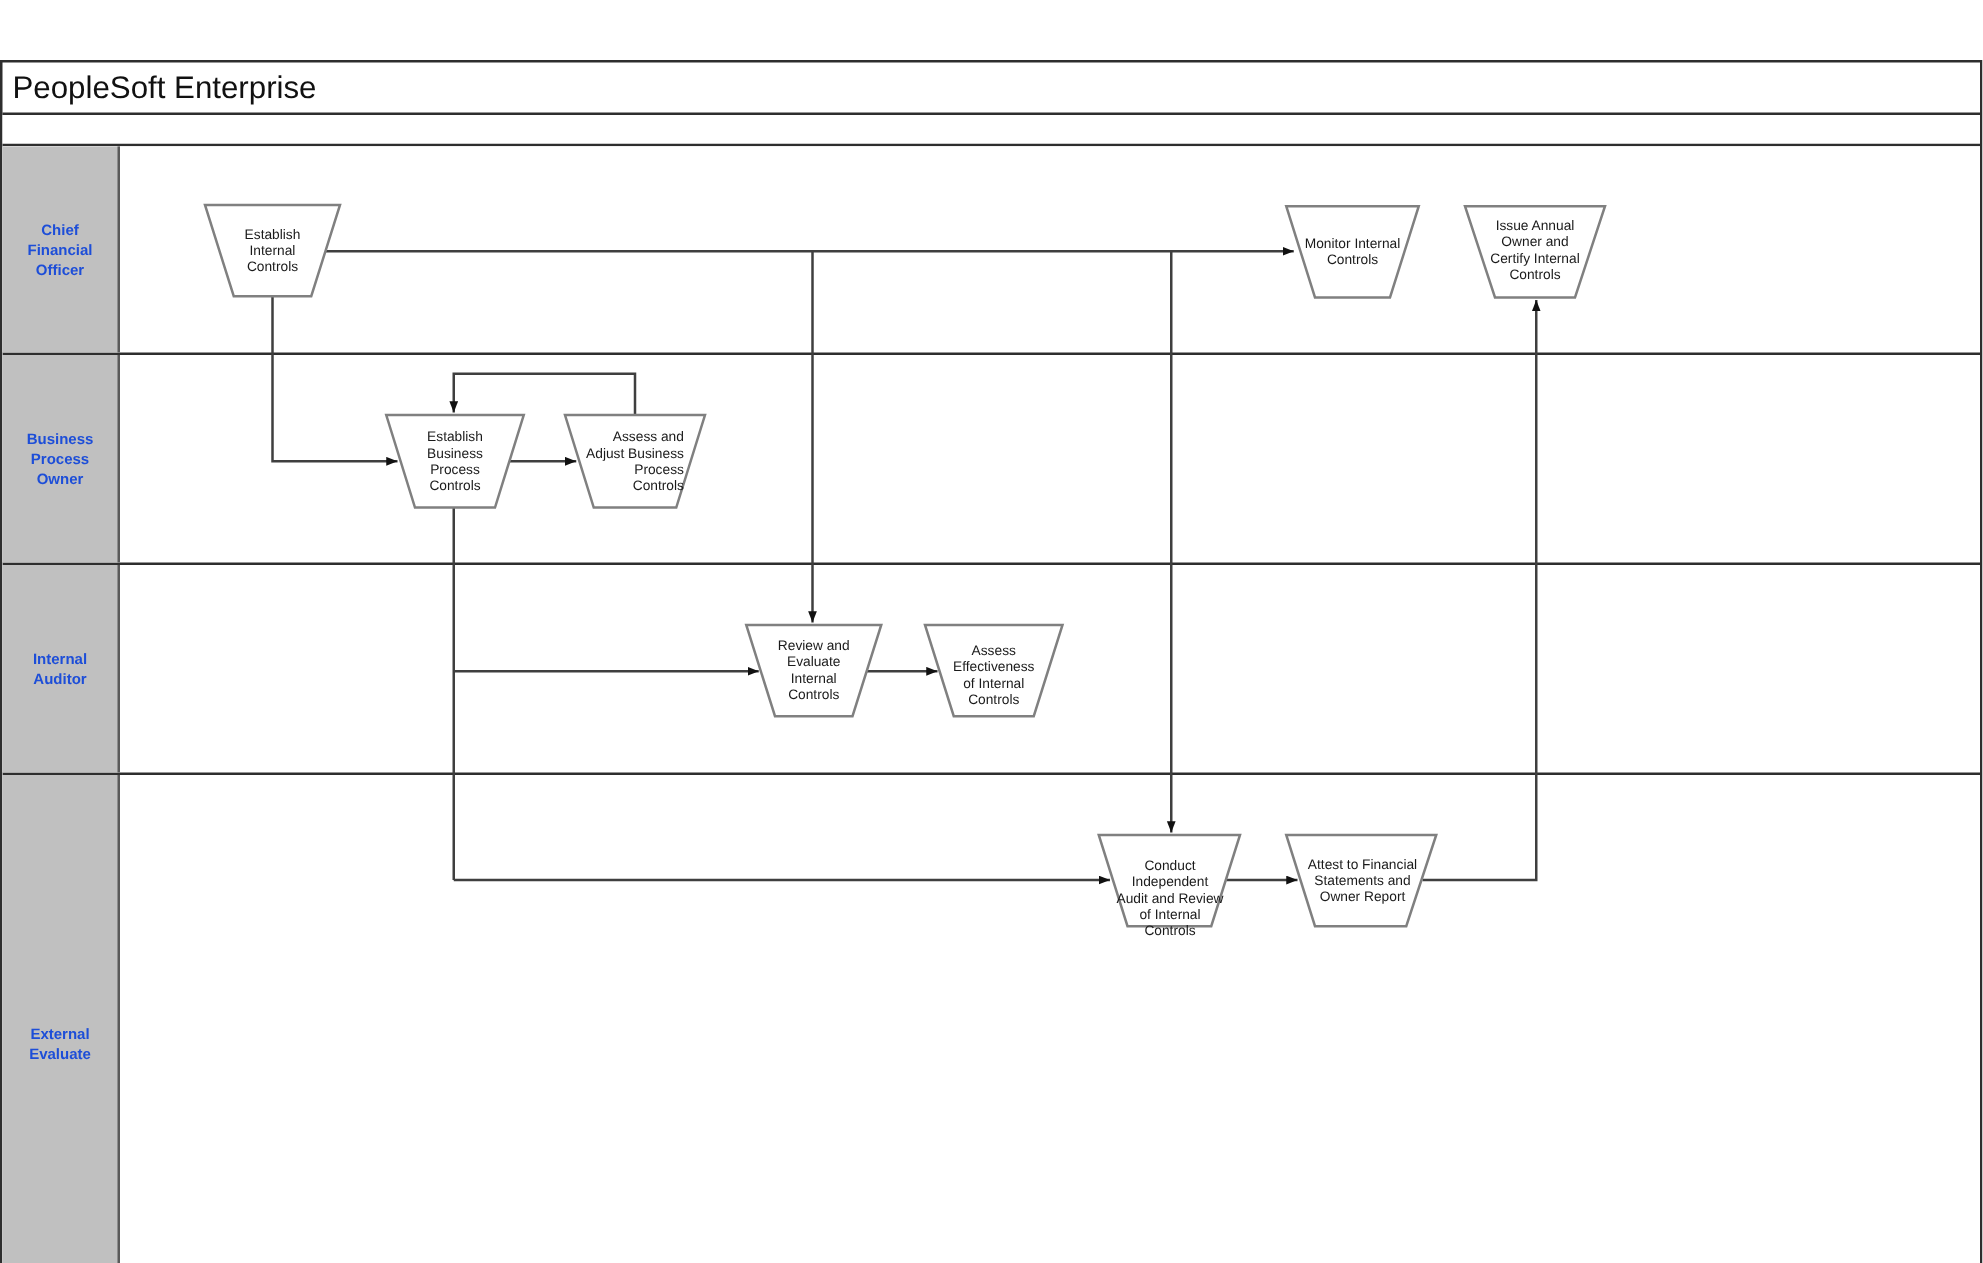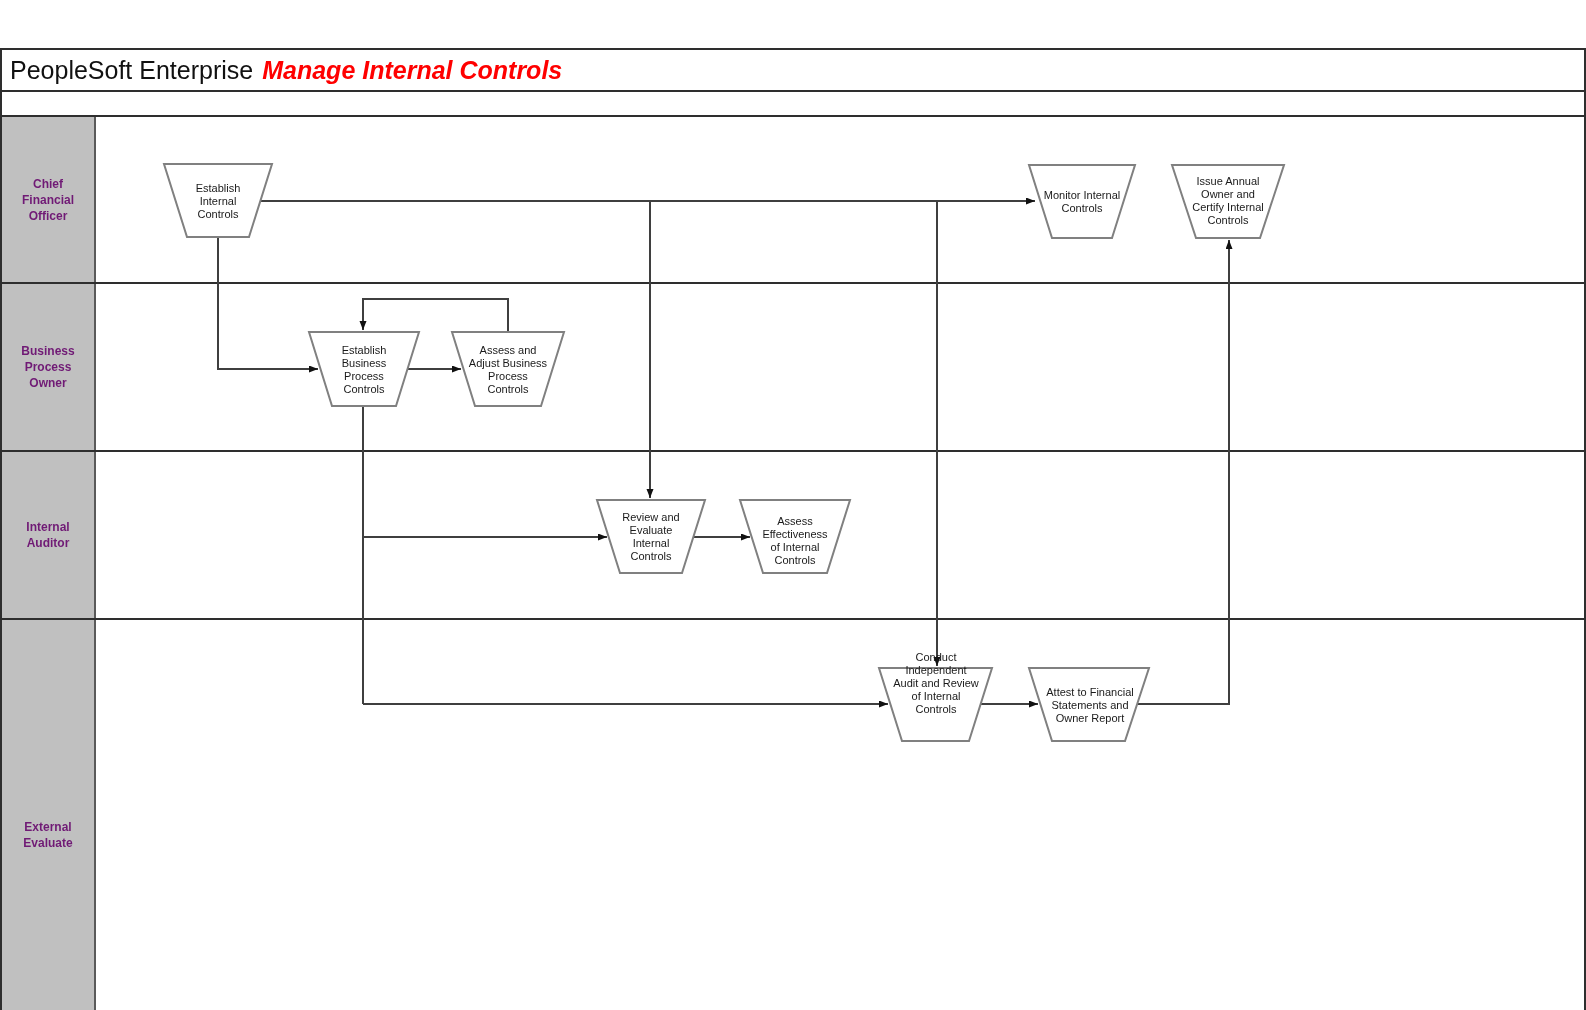--- a/index.html
+++ b/index.html
@@ -64,21 +64,21 @@
     width: 94px;
     background: #c0c0c0;
     border-right: 2px solid #5a5a5a;
     display: flex;
     align-items: center;
     justify-content: center;
     text-align: center;
     font-weight: bold;
     font-size: 12px;
     line-height: 16px;
-    color: #701a75;
+    color: #1d4ed8;
     white-space: pre-line;
   }
 
   svg.wires {
     position: absolute;
     left: 0; top: 0;
     width: 1582px;
     height: 932px;
     pointer-events: none;
   }
@@ -95,21 +95,20 @@
     white-space: pre-line;
   }
 </style>
 </head>
 <body>
 
 <div class="stage">
 
   <div class="title-row">
     <span class="title-product">PeopleSoft Enterprise</span>
-    <span class="title-process">Manage Internal Controls</span>
   </div>
 
   <div class="subtitle-row"></div>
 
   <div class="diagram">
 
     <div class="lane bordered" style="top:0; height:167px;">
       <div class="lane-cell">Chief
 Financial
 Officer</div>
@@ -169,33 +168,33 @@
     <div class="node-label" style="left:1028px;top:70px;  width:104px; height:30px;">Monitor Internal
 Controls</div>
     <div class="node-label" style="left:1174px;top:56px;  width:104px; height:56px;">Issue Annual
 Owner and
 Certify Internal
 Controls</div>
     <div class="node-label" style="left:310px; top:225px; width:104px; height:56px;">Establish
 Business
 Process
 Controls</div>
-    <div class="node-label" style="left:450px; top:225px; width:112px; height:56px;">Assess and
+    <div class="node-label" style="left:450px; top:225px; width:112px; height:56px;text-align:right;">Assess and
 Adjust Business
 Process
 Controls</div>
     <div class="node-label" style="left:597px; top:392px; width:104px; height:56px;">Review and
 Evaluate
 Internal
 Controls</div>
     <div class="node-label" style="left:741px; top:396px; width:104px; height:56px;">Assess
 Effectiveness
 of Internal
 Controls</div>
-    <div class="node-label" style="left:878px; top:532px; width:112px; height:68px;">Conduct
+    <div class="node-label" style="left:878px; top:568px; width:112px; height:68px;">Conduct
 Independent
 Audit and Review
 of Internal
 Controls</div>
     <div class="node-label" style="left:1031px;top:567px; width:114px; height:42px;">Attest to Financial
 Statements and
 Owner Report</div>
 
   </div>
 </div>

